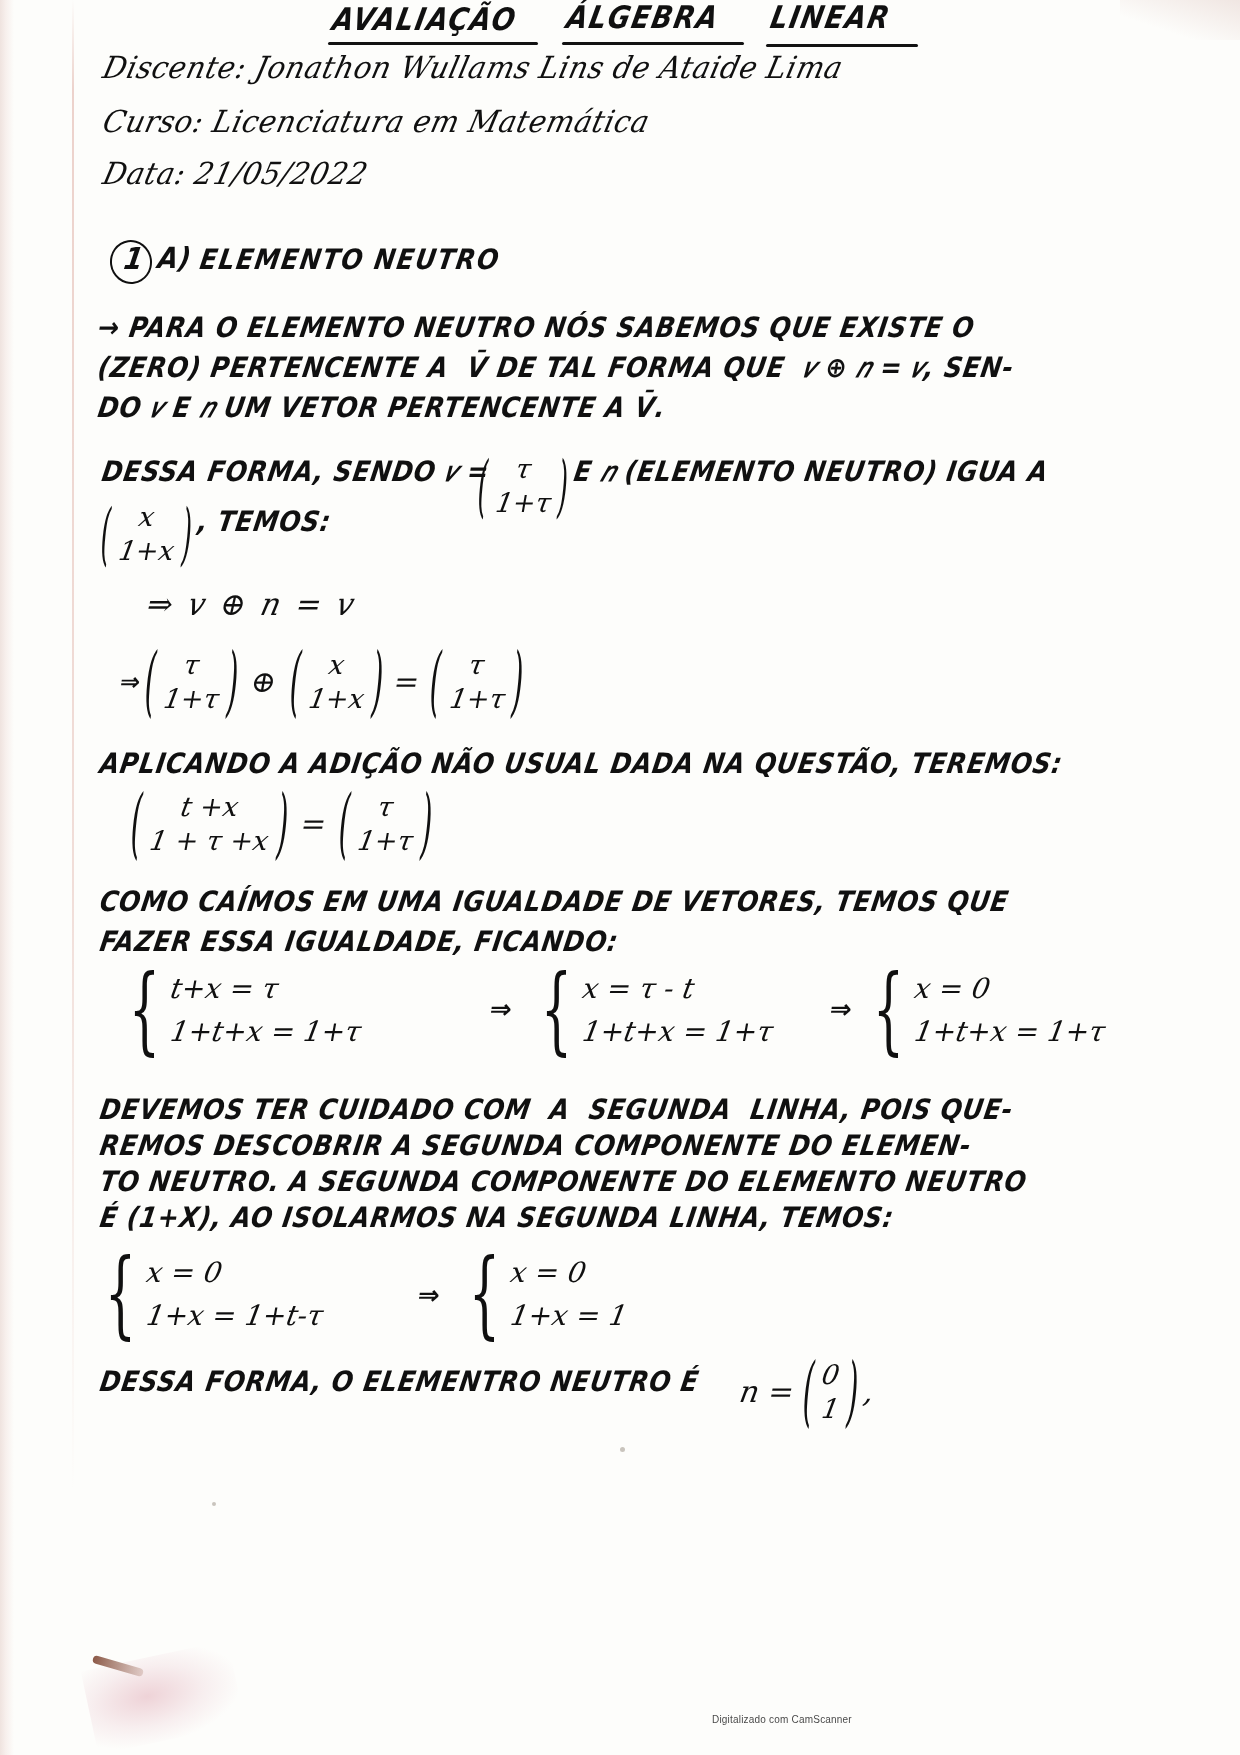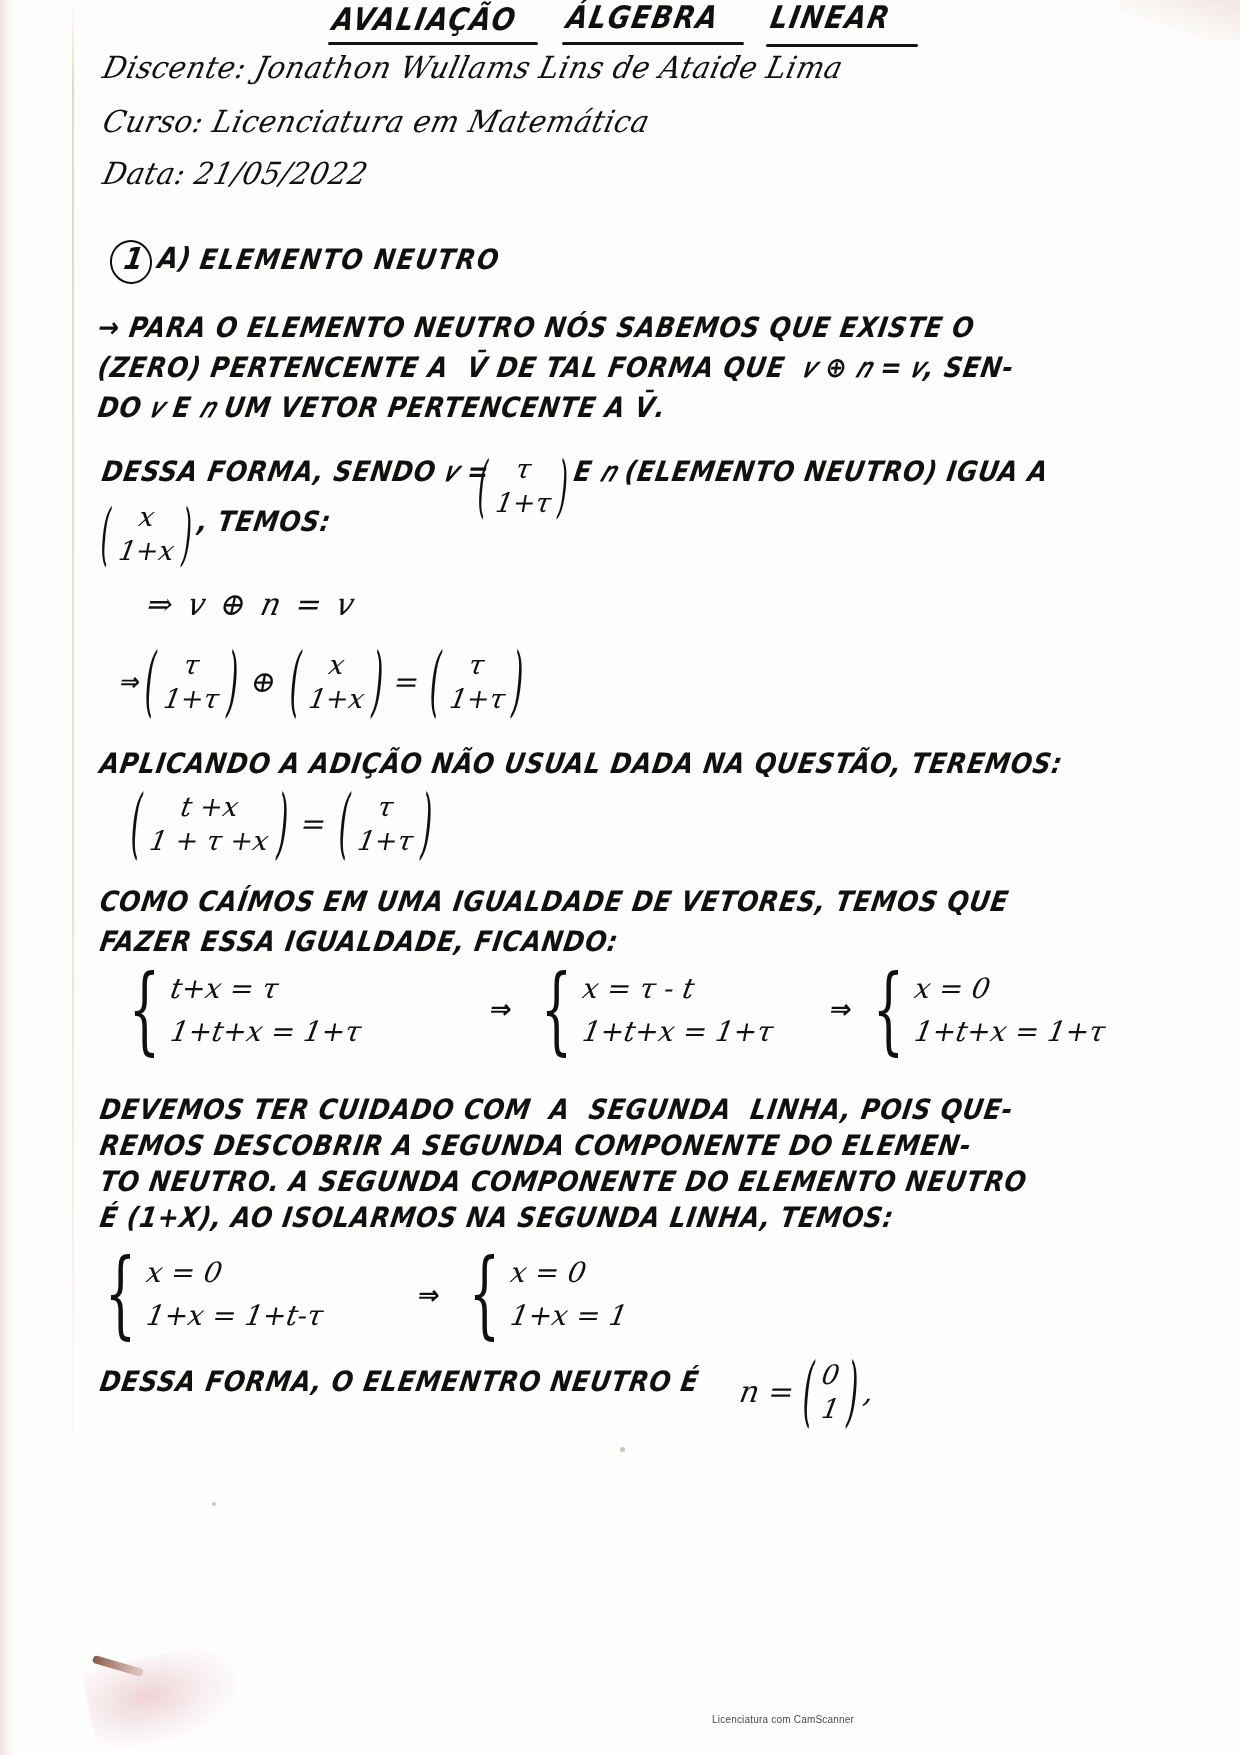--- a/index.html
+++ b/index.html
@@ -333,15 +333,15 @@
       <span class="paren paren-r mtok big">)</span>
     </span>
     <span class="mtok">,</span>
   </div>
 
   <div class="smudge"></div>
   <div class="smudge-stroke"></div>
   <div class="speck" style="left:620px; top:1447px; width:5px; height:5px;"></div>
   <div class="speck" style="left:212px; top:1502px; width:4px; height:4px;"></div>
 
-  <div class="small-note" style="position:absolute; left:712px; top:1714px;">Licenciatura com CamScanner</div>
+  <div class="small-note" style="position:absolute; left:712px; top:1714px;">Digitalizado com CamScanner</div>
 
 </div>
 
 </body></html>

